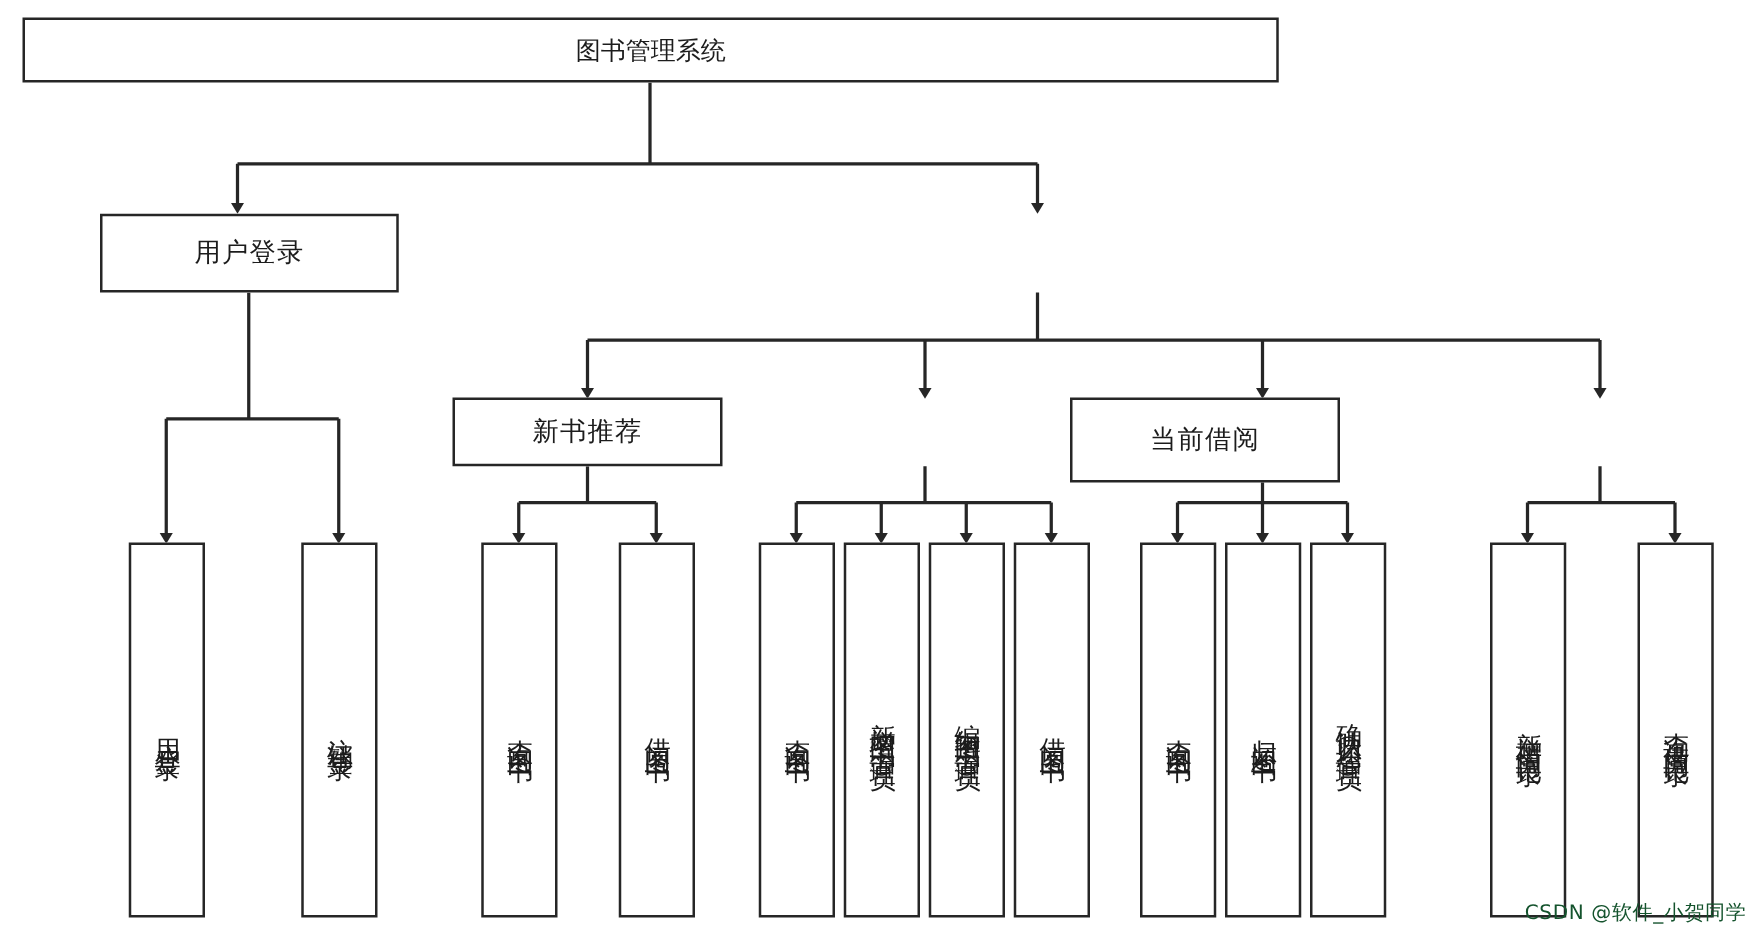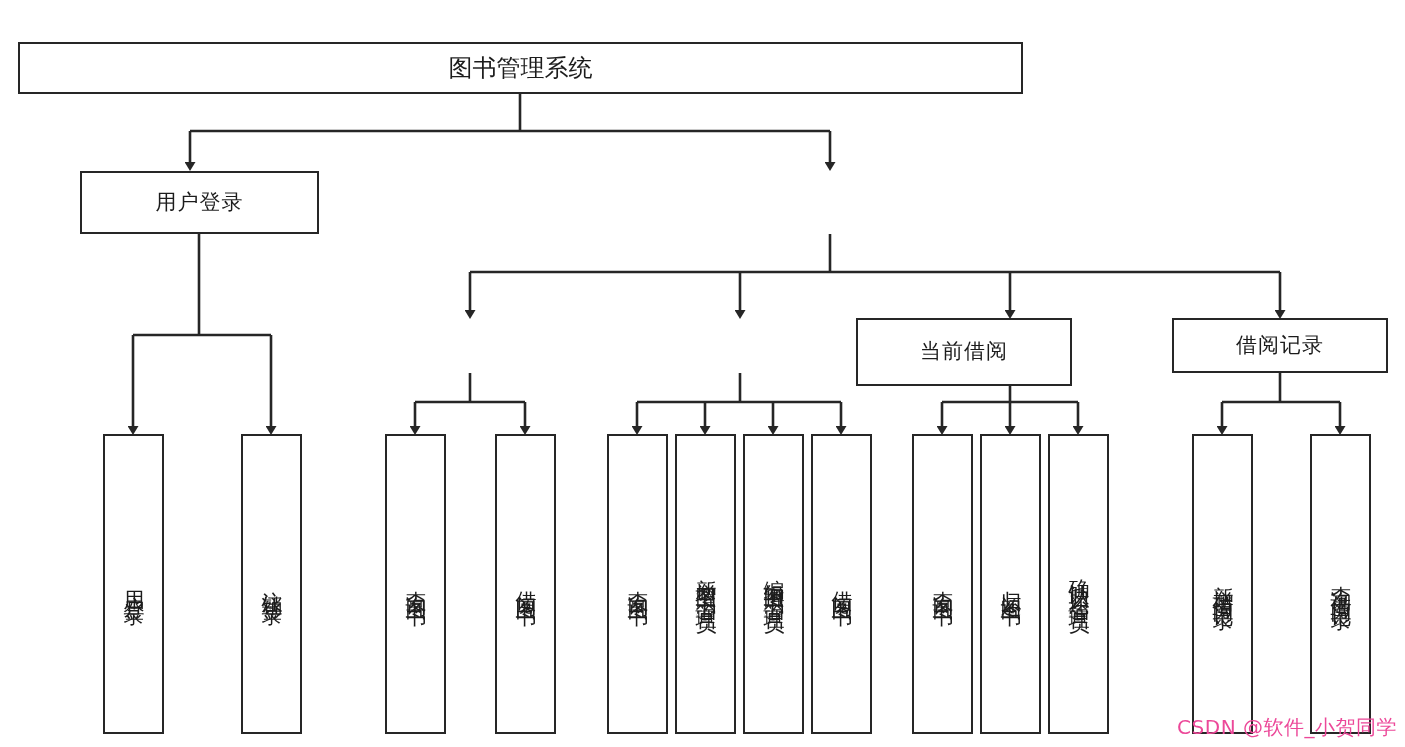--- a/index.html
+++ b/index.html
@@ -34,43 +34,42 @@
     justify-content: center;
     color: #1c1c1c;
     z-index: 2;
   }
   .node.horiz {
     font-size: 21px;
     letter-spacing: 1px;
     line-height: 1.1;
   }
   .node.root {
-    font-size: 24px;
-    margin-top: 28px;
+    font-size: 20px;
   }
   .node.vert {
     writing-mode: vertical-rl;
     text-orientation: upright;
     font-size: 21px;
     letter-spacing: 5px;
     line-height: 1.0;
     padding: 6px 0;
     white-space: nowrap;
   }
   .node.vert .vtext {
     writing-mode: vertical-rl;
     text-orientation: upright;
     display: block;
   }
   .watermark {
     position: absolute;
     right: 8px;
     bottom: 6px;
-    font-size: 20px;
-    color: #ec4899;
+    font-size: 16px;
+    color: #14532d;
     letter-spacing: 0.5px;
     z-index: 3;
     white-space: nowrap;
   }
 </style>
 </head>
 <body>
 
 <div id="canvas">
 
@@ -126,29 +125,29 @@
 
   <div class="node root" style="left:18px; top:14px; width:1005px; height:52px;">
     <span>图书管理系统</span>
   </div>
 
   <div class="node horiz" style="left:80px; top:171px; width:239px; height:63px;">
     <span>用户登录</span>
   </div>
 
 
+  <div class="node horiz" style="left:362px; top:318px; width:216px; height:55px;">
+    <span>新书推荐</span>
+  </div>
 
 
   <div class="node horiz" style="left:856px; top:318px; width:216px; height:68px;">
     <span>当前借阅</span>
   </div>
 
-  <div class="node horiz" style="left:1172px; top:318px; width:216px; height:55px;">
-    <span>借阅记录</span>
-  </div>
 
   <div class="node vert" style="left:103px; top:434px; width:61px; height:300px;">
     <span class="vtext">用户登录</span>
   </div>
 
   <div class="node vert" style="left:241px; top:434px; width:61px; height:300px;">
     <span class="vtext">注销登录</span>
   </div>
 
   <div class="node vert" style="left:385px; top:434px; width:61px; height:300px;">

